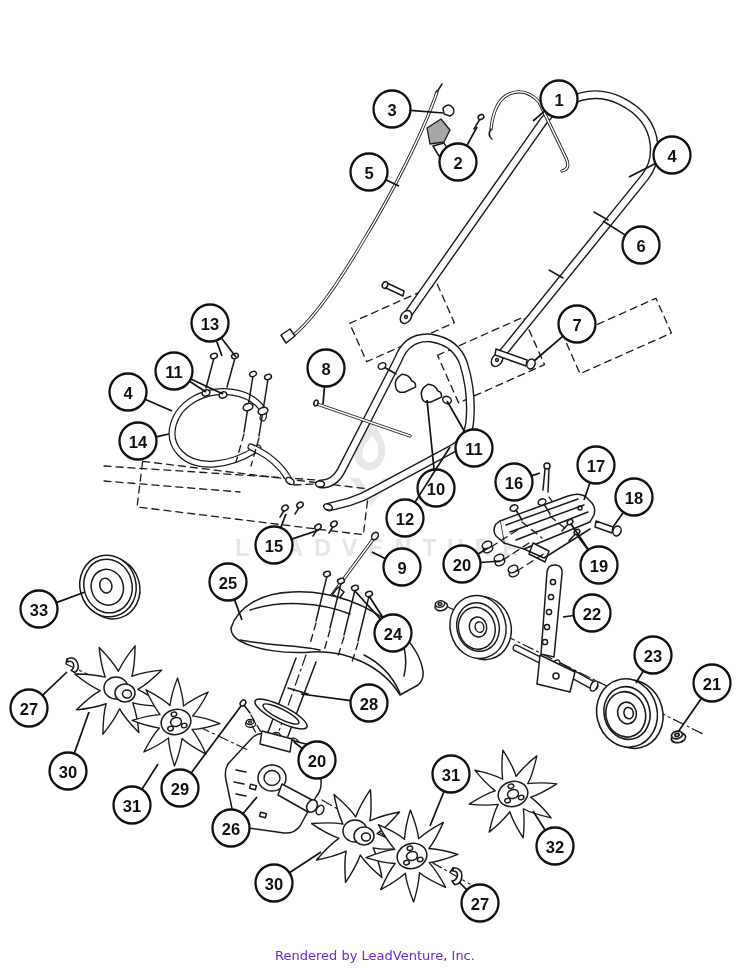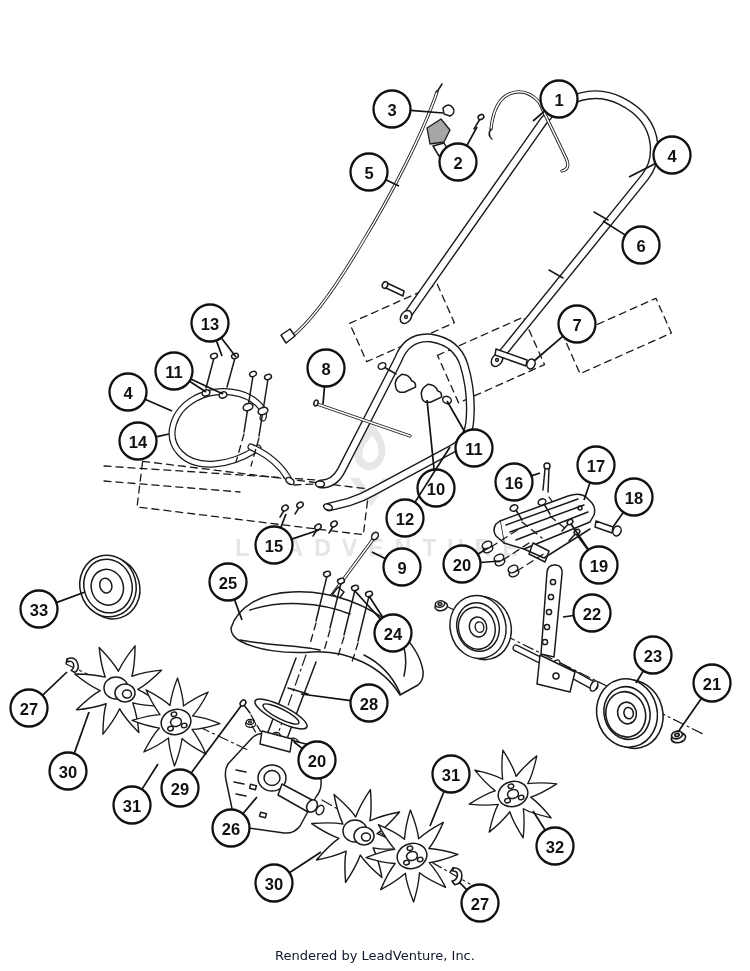--- a/index.html
+++ b/index.html
@@ -19,21 +19,21 @@
   .dash{stroke-dasharray:7 5;stroke-width:1.3;}
   .dashdot{stroke-dasharray:11 4 2 4;stroke-width:1.2;}
   .callout-circle{fill:#fff;stroke:#111;stroke-width:2.3;}
   .leader{stroke:#111;stroke-width:1.7;}
   .callout-label{font:bold 16.5px "Liberation Sans",sans-serif;fill:#111;
                  text-anchor:middle;dominant-baseline:central;}
   .wm{fill:#e7e7e7;}
   .wmtext{font:bold 23px "Liberation Sans",sans-serif;letter-spacing:11px;
           fill:#e5e5e5;text-anchor:middle;}
   #credit{position:absolute;left:0;right:0;top:948px;text-align:center;
-          font:13px "DejaVu Sans","Liberation Sans",sans-serif;color:#0f172a;}
+          font:13px "DejaVu Sans","Liberation Sans",sans-serif;color:#6d28d9;}
 </style>
 </head>
 <body>
 
 <div id="page">
 <svg width="750" height="971" viewBox="0 0 750 971">
 
   <defs>
     <path id="tine-star" d="M19.7,-3.5 Q34,1.2 48.9,10.4 Q27,13.2 16.4,11.5
       Q23.2,24.9 27.2,41.9 Q9.8,28.4 3.5,19.7 Q-1.2,34 -10.4,48.9

